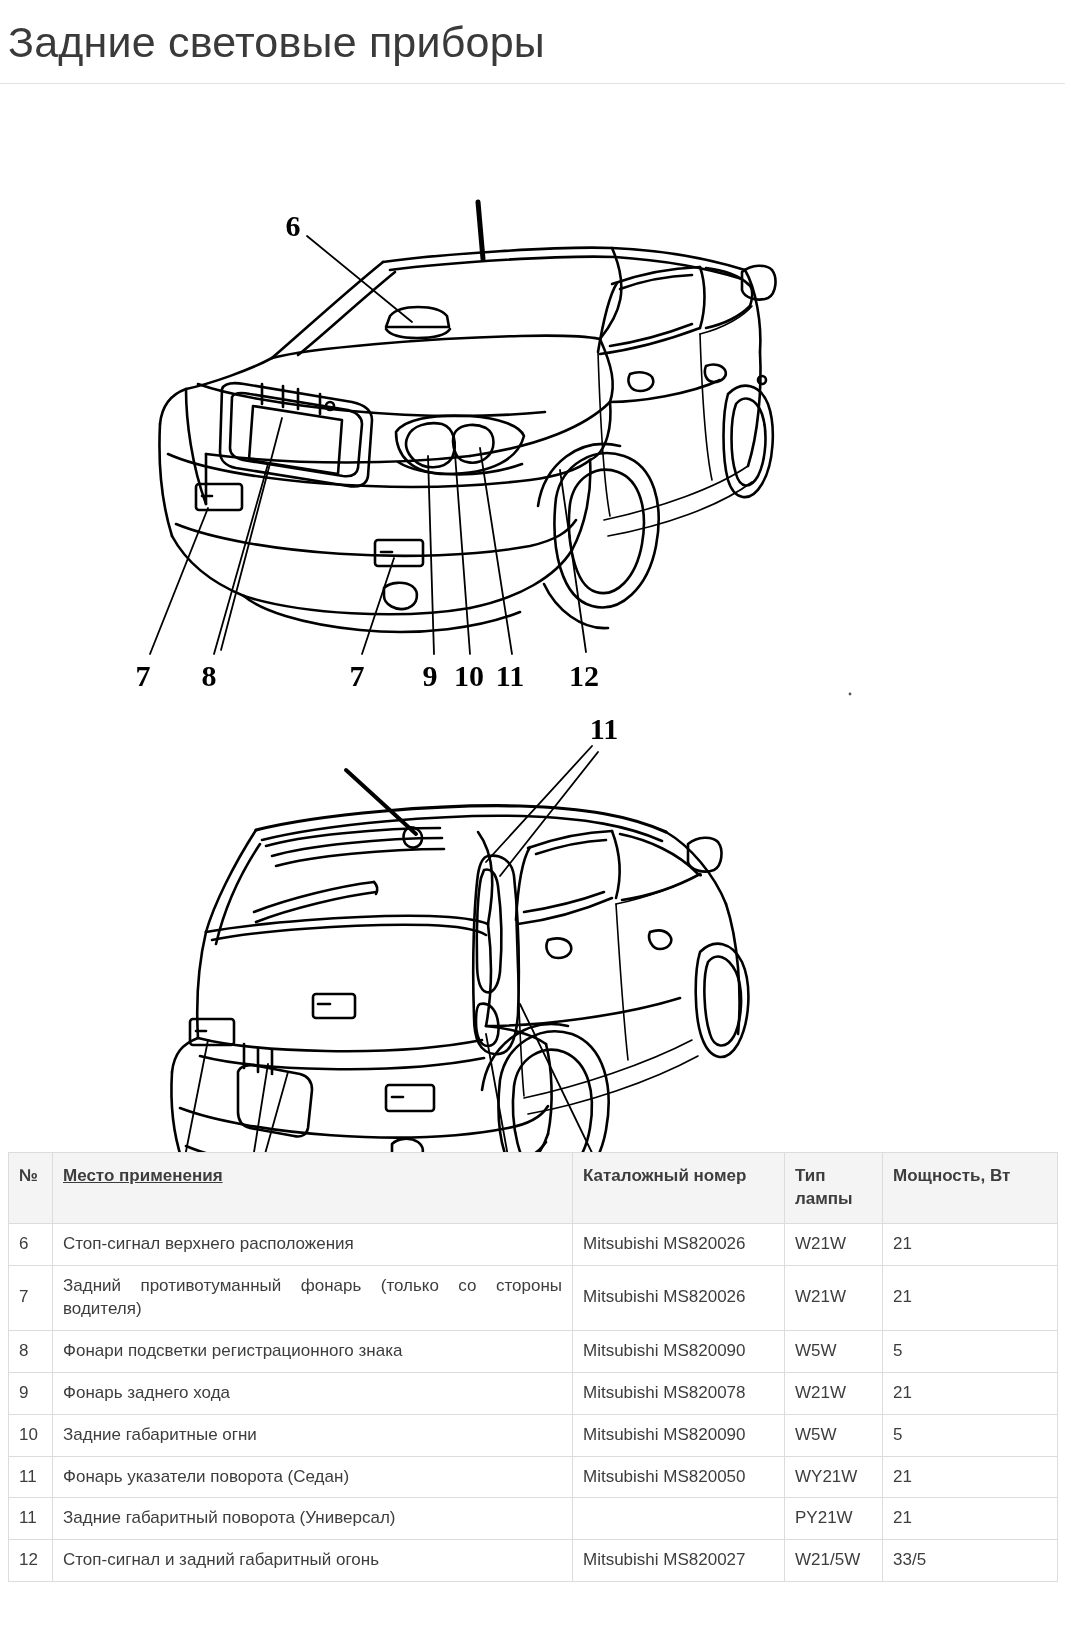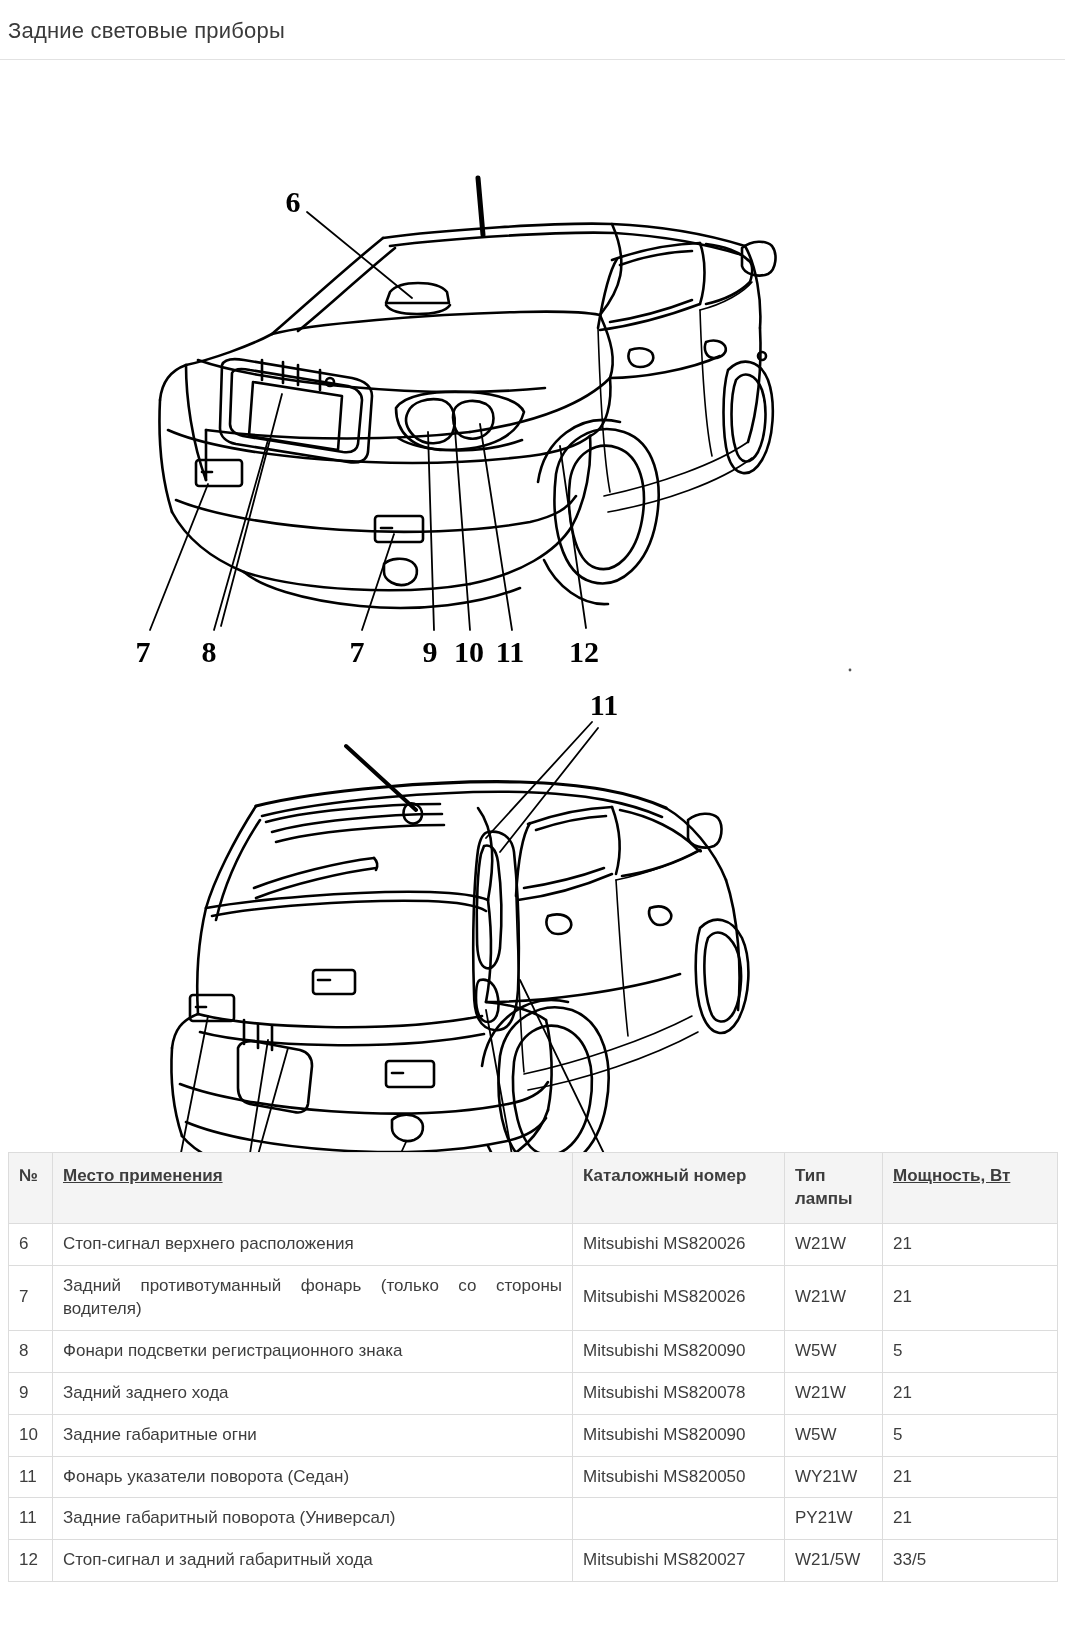--- a/index.html
+++ b/index.html
@@ -15,21 +15,21 @@
     overflow: hidden;
     position: relative;
   }
 
   
   .page-header {
     padding: 18px 10px 16px 8px;
     border-bottom: 1px solid #e2e2e2;
   }
   .page-title {
-    font-size: 22px;
+    font-size: 43px;
     font-weight: 400;
     color: #3a3a3a;
     line-height: 1.15;
     letter-spacing: 0.2px;
     margin: 0;
     white-space: nowrap;
   }
 
   
   .figures {
@@ -77,21 +77,21 @@
     font-weight: 700;
     font-size: 17px;
     vertical-align: top;
     padding-top: 12px;
     padding-bottom: 12px;
   }
   .col-num    { width: 44px; text-align: left; }
   .col-place  { width: 520px; text-decoration: underline; }
   .col-part   { width: 212px; }
   .col-type   { width: 98px; margin-left: 13px; }
-  .col-power  { width: 175px; text-decoration: underline; }
+  .col-power  { width: 175px; }
 
   td.cell-place.justify { text-align: justify; text-align-last: left; }
   tbody tr td { font-size: 17px; }
 </style>
 </head>
 <body>
 
 <div class="page-header">
   <h1 class="page-title">Задние световые приборы</h1>
 </div>
@@ -371,21 +371,21 @@
       </tr>
       <tr>
         <td class="cell-num">8</td>
         <td class="cell-place">Фонари подсветки регистрационного знака</td>
         <td class="cell-part">Mitsubishi MS820090</td>
         <td class="cell-type">W5W</td>
         <td class="cell-power">5</td>
       </tr>
       <tr>
         <td class="cell-num">9</td>
-        <td class="cell-place">Задний заднего хода</td>
+        <td class="cell-place">Фонарь заднего хода</td>
         <td class="cell-part">Mitsubishi MS820078</td>
         <td class="cell-type">W21W</td>
         <td class="cell-power">21</td>
       </tr>
       <tr>
         <td class="cell-num">10</td>
         <td class="cell-place">Задние габаритные огни</td>
         <td class="cell-part">Mitsubishi MS820090</td>
         <td class="cell-type">W5W</td>
         <td class="cell-power">5</td>
@@ -399,20 +399,20 @@
       </tr>
       <tr>
         <td class="cell-num">11</td>
         <td class="cell-place">Задние габаритный поворота (Универсал)</td>
         <td class="cell-part"></td>
         <td class="cell-type">PY21W</td>
         <td class="cell-power">21</td>
       </tr>
       <tr>
         <td class="cell-num">12</td>
-        <td class="cell-place">Стоп-сигнал и задний габаритный хода</td>
+        <td class="cell-place">Стоп-сигнал и задний габаритный огонь</td>
         <td class="cell-part">Mitsubishi MS820027</td>
         <td class="cell-type">W21/5W</td>
         <td class="cell-power">33/5</td>
       </tr>
     </tbody>
   </table>
 </div>
 
 </body></html>

